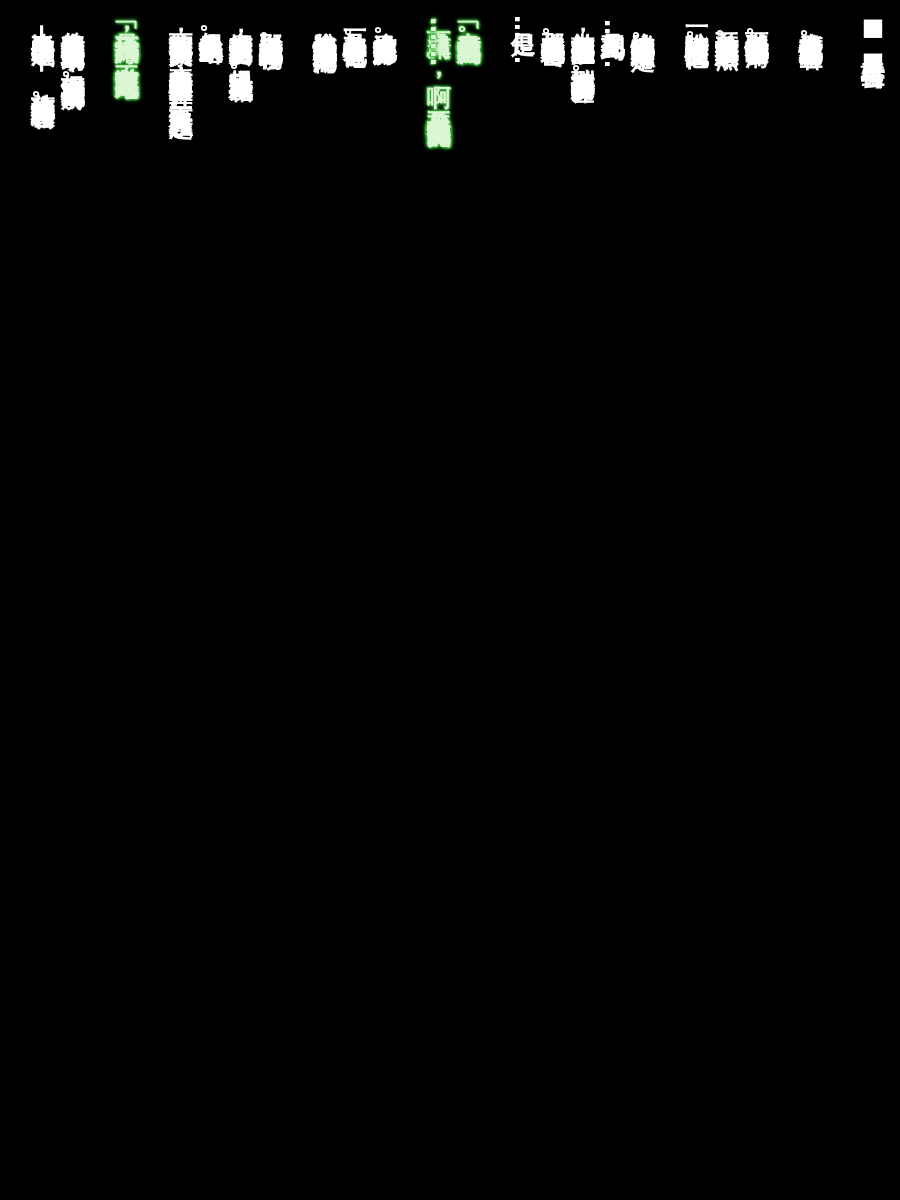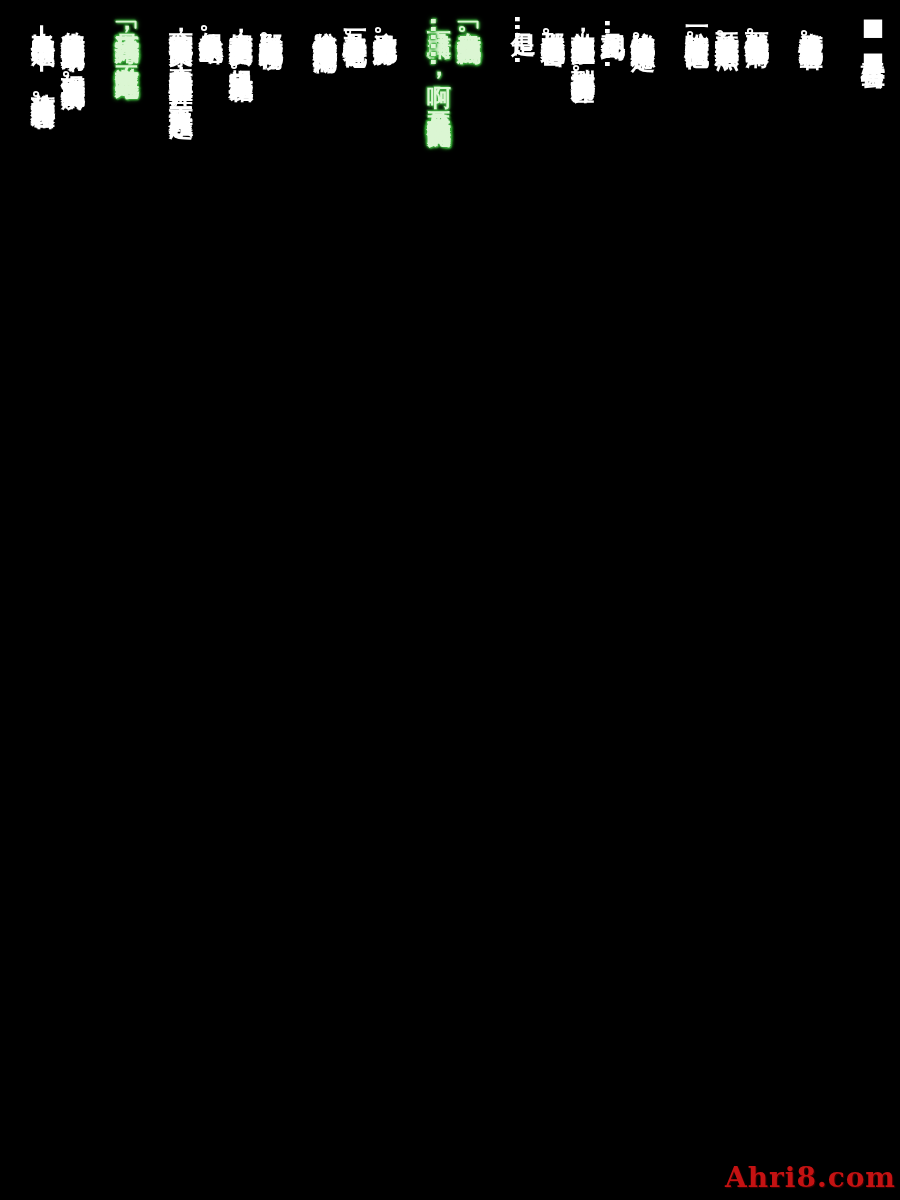--- a/index.html
+++ b/index.html
@@ -97,15 +97,14 @@
       </div>
       <div class="para green">
         <div class="line">「虽说还没正式订婚，不过基本算是定下来了吧」</div>
       </div>
       <div class="para white">
         <div class="line">传闻说是为了牵制南方边境伯家的举动，但对卢法斯而言这些都无所谓。</div>
         <div class="line">毕竟自己的目的已经达成——获准作为她的婚约候补相伴左右。</div>
       </div>
     </div>
 
-  <div class="watermark">Ahri8.com</div>
 
 </div>
 
 </body></html>

